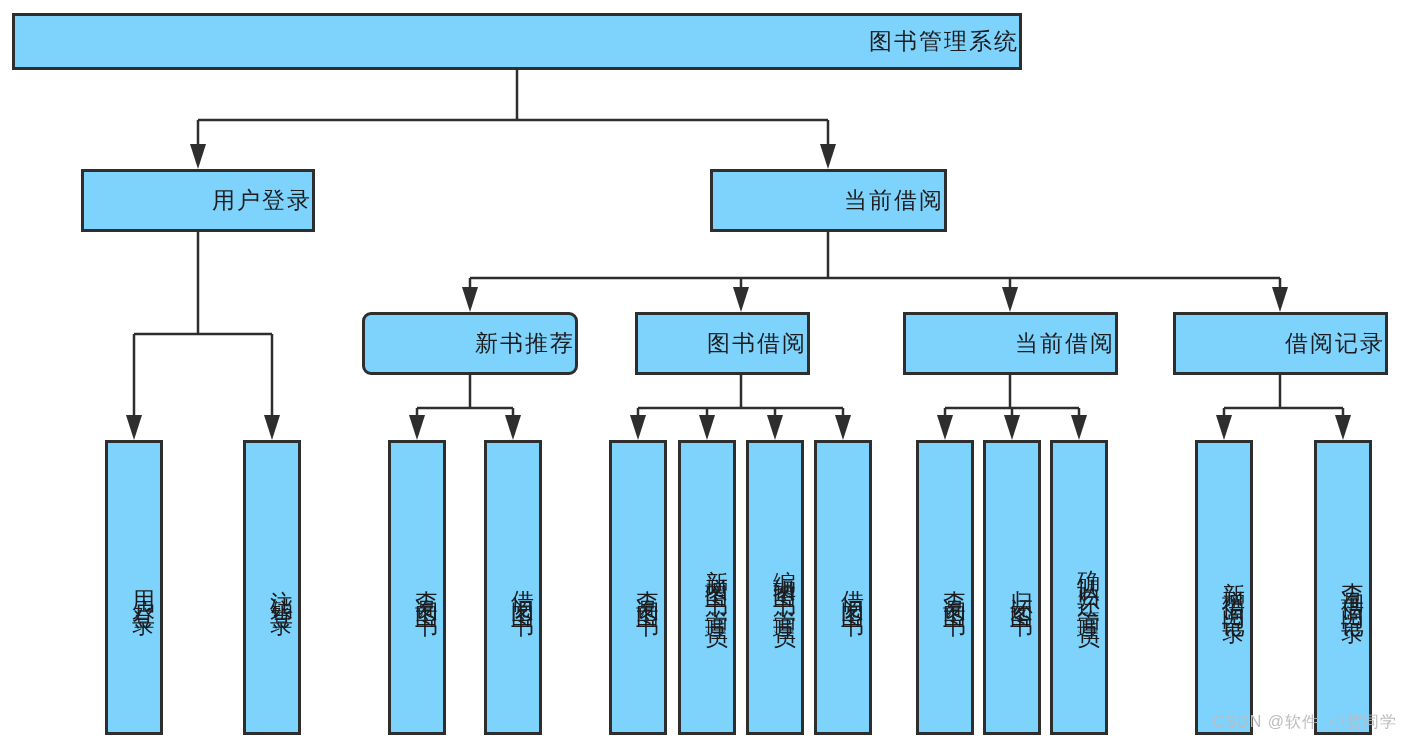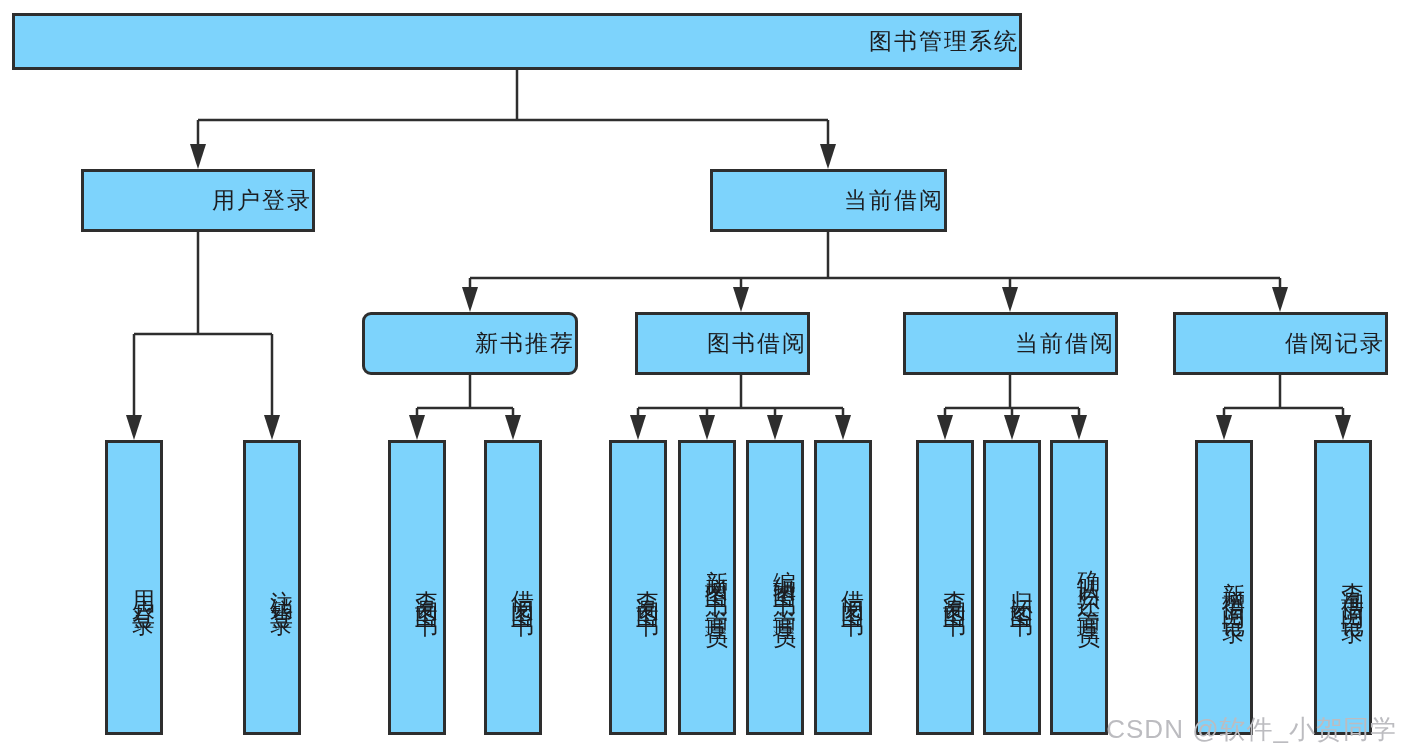--- a/index.html
+++ b/index.html
@@ -45,21 +45,21 @@
   .leaf { top: 440px; width: 58px; height: 295px; }
   .lf-u1 { left: 105px; }  .lf-u2 { left: 243px; }
   .lf-r1 { left: 388px; }  .lf-r2 { left: 484px; }
   .lf-b1 { left: 609px; }  .lf-b2 { left: 678px; }  .lf-b3 { left: 746px; }  .lf-b4 { left: 814px; }
   .lf-c1 { left: 916px; }  .lf-c2 { left: 983px; }  .lf-c3 { left: 1050px; }
   .lf-d1 { left: 1195px; } .lf-d2 { left: 1314px; }
   .watermark {
     position: absolute;
     right: 8px;
     top: 712px;
-    font-size: 26px;
+    font-size: 16px;
     letter-spacing: 1px;
     color: #bcbcc0;
     z-index: 5;
     white-space: nowrap;
   }
 </style>
 </head>
 <body>
 
 <div class="canvas">

